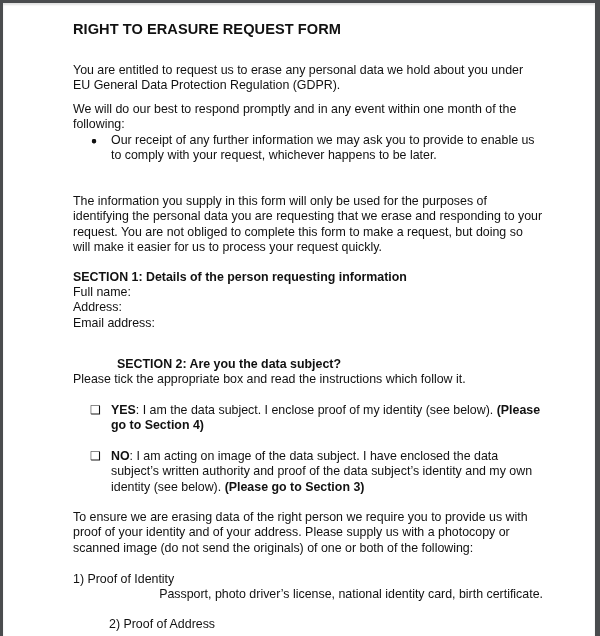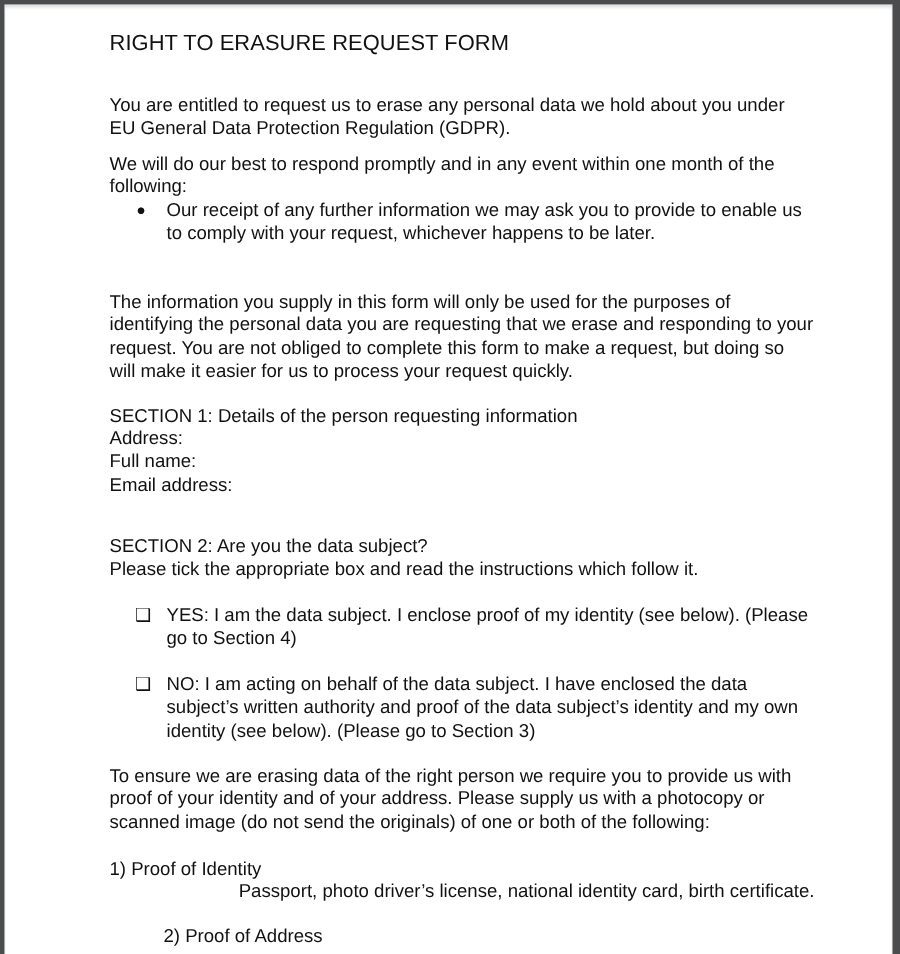--- a/index.html
+++ b/index.html
@@ -14,30 +14,30 @@
     position: absolute; left: 3px; top: 3px; width: 592px; height: 640px;
     background: #ffffff;
     box-shadow: inset 0 2px 2px rgba(0,0,0,0.12);
   }
   .content {
     position: absolute; left: 70px; top: 0; width: 470px;
     font-size: 12.4px; line-height: 15.4px;
   }
   .title {
     position: absolute; top: 19px; left: 0;
-    font-weight: normal; font-size: 14.6px; letter-spacing: 0.05px; margin: 0;
+    font-weight: bold; font-size: 14.6px; letter-spacing: 0.05px; margin: 0;
   }
   p { margin: 0; }
   .abs { position: absolute; left: 0; width: 470px; }
   .bullets { position: absolute; left: 0; top: 130px; width: 470px; }
   .bullet { position: relative; padding-left: 38px; }
   .bullet .dot {
     position: absolute; left: 18px; top: 0; font-size: 10px;
   }
-  .bold { font-weight: normal; }
+  .bold { font-weight: bold; }
   .check {
     position: relative; padding-left: 38px; width: 430px;
   }
   .check .box {
     position: absolute; left: 17px; top: 0; font-size: 12px;
   }
 </style>
 </head>
 <body>
 
@@ -57,39 +57,39 @@
       <div class="bullet">
         <span class="dot">●</span>
         <span>Our receipt of any further information we may ask you to provide to enable us to comply with your request, whichever happens to be later.</span>
       </div>
     </div>
 
     <p class="abs" style="top:191px;">The information you supply in this form will only be used for the purposes of identifying the personal data you are requesting that we erase and responding to your request. You are not obliged to complete this form to make a request, but doing so will make it easier for us to process your request quickly.</p>
 
     <p class="abs bold" style="top:267px;">SECTION 1: Details of the person requesting information</p>
     <div class="abs" style="top:282px;">
+      <div>Full name:</div>
       <div>Address:</div>
-      <div>Full name:</div>
       <div>Email address:</div>
     </div>
 
-    <p class="abs bold" style="top:354px;">SECTION 2: Are you the data subject?</p>
+    <p class="abs bold" style="top:354px;margin-left:44px;">SECTION 2: Are you the data subject?</p>
     <p class="abs" style="top:369px;">Please tick the appropriate box and read the instructions which follow it.</p>
 
     <div class="abs" style="top:400px;">
       <div class="check">
         <span class="box">❑</span>
         <span class="bold">YES</span><span>: I am the data subject. I enclose proof of my identity (see below). </span><span class="bold">(Please go to Section 4)</span>
       </div>
     </div>
 
     <div class="abs" style="top:446px;">
       <div class="check">
         <span class="box">❑</span>
-        <span class="bold">NO</span><span>: I am acting on behalf of the data subject. I have enclosed the data subject’s written authority and proof of the data subject’s identity and my own identity (see below). </span><span class="bold">(Please go to Section 3)</span>
+        <span class="bold">NO</span><span>: I am acting on image of the data subject. I have enclosed the data subject’s written authority and proof of the data subject’s identity and my own identity (see below). </span><span class="bold">(Please go to Section 3)</span>
       </div>
     </div>
 
     <p class="abs" style="top:507px;">To ensure we are erasing data of the right person we require you to provide us with proof of your identity and of your address. Please supply us with a photocopy or scanned image (do not send the originals) of one or both of the following:</p>
 
     <p class="abs" style="top:569px;">1) Proof of Identity</p>
     <p class="abs" style="top:584px;text-align:right;">Passport, photo driver’s license, national identity card, birth certificate.</p>
 
     <p class="abs" style="top:614px;margin-left:36px;">2) Proof of Address</p>
   </div>

